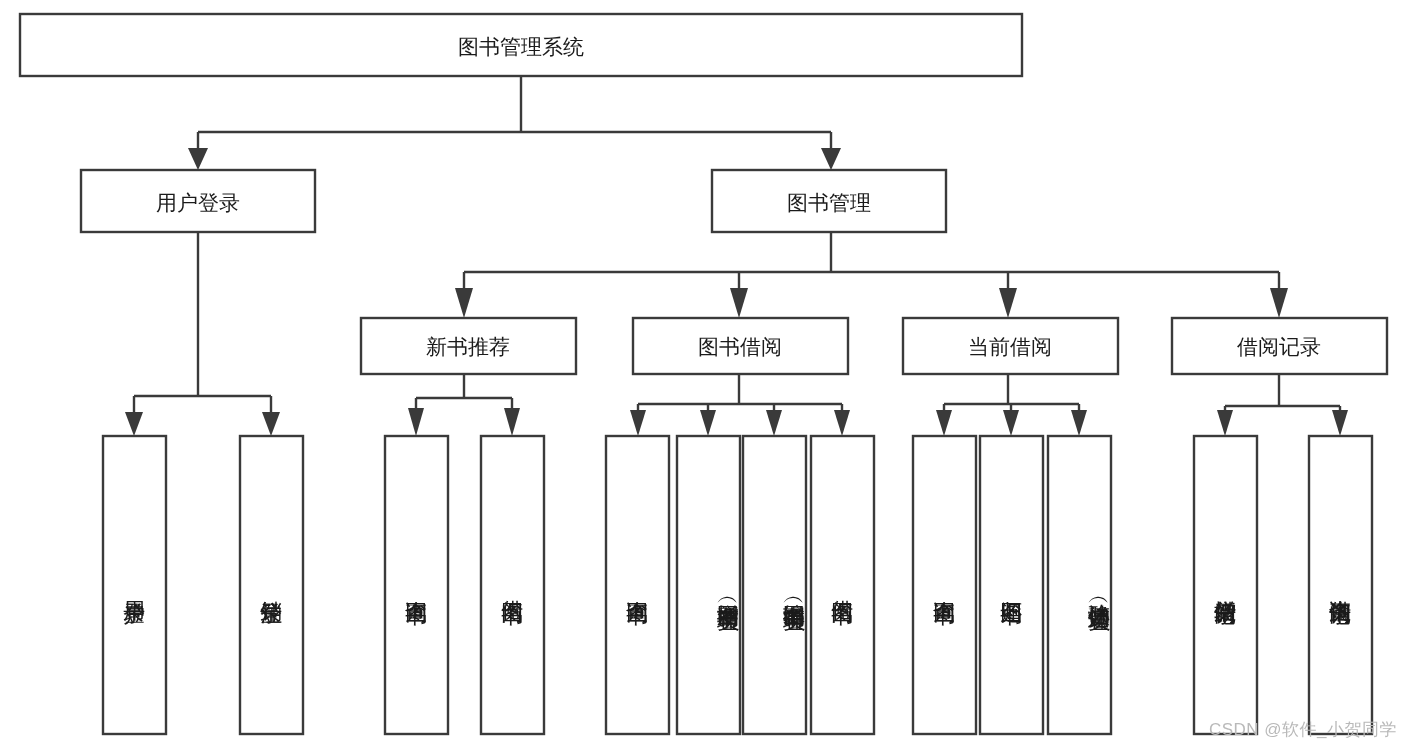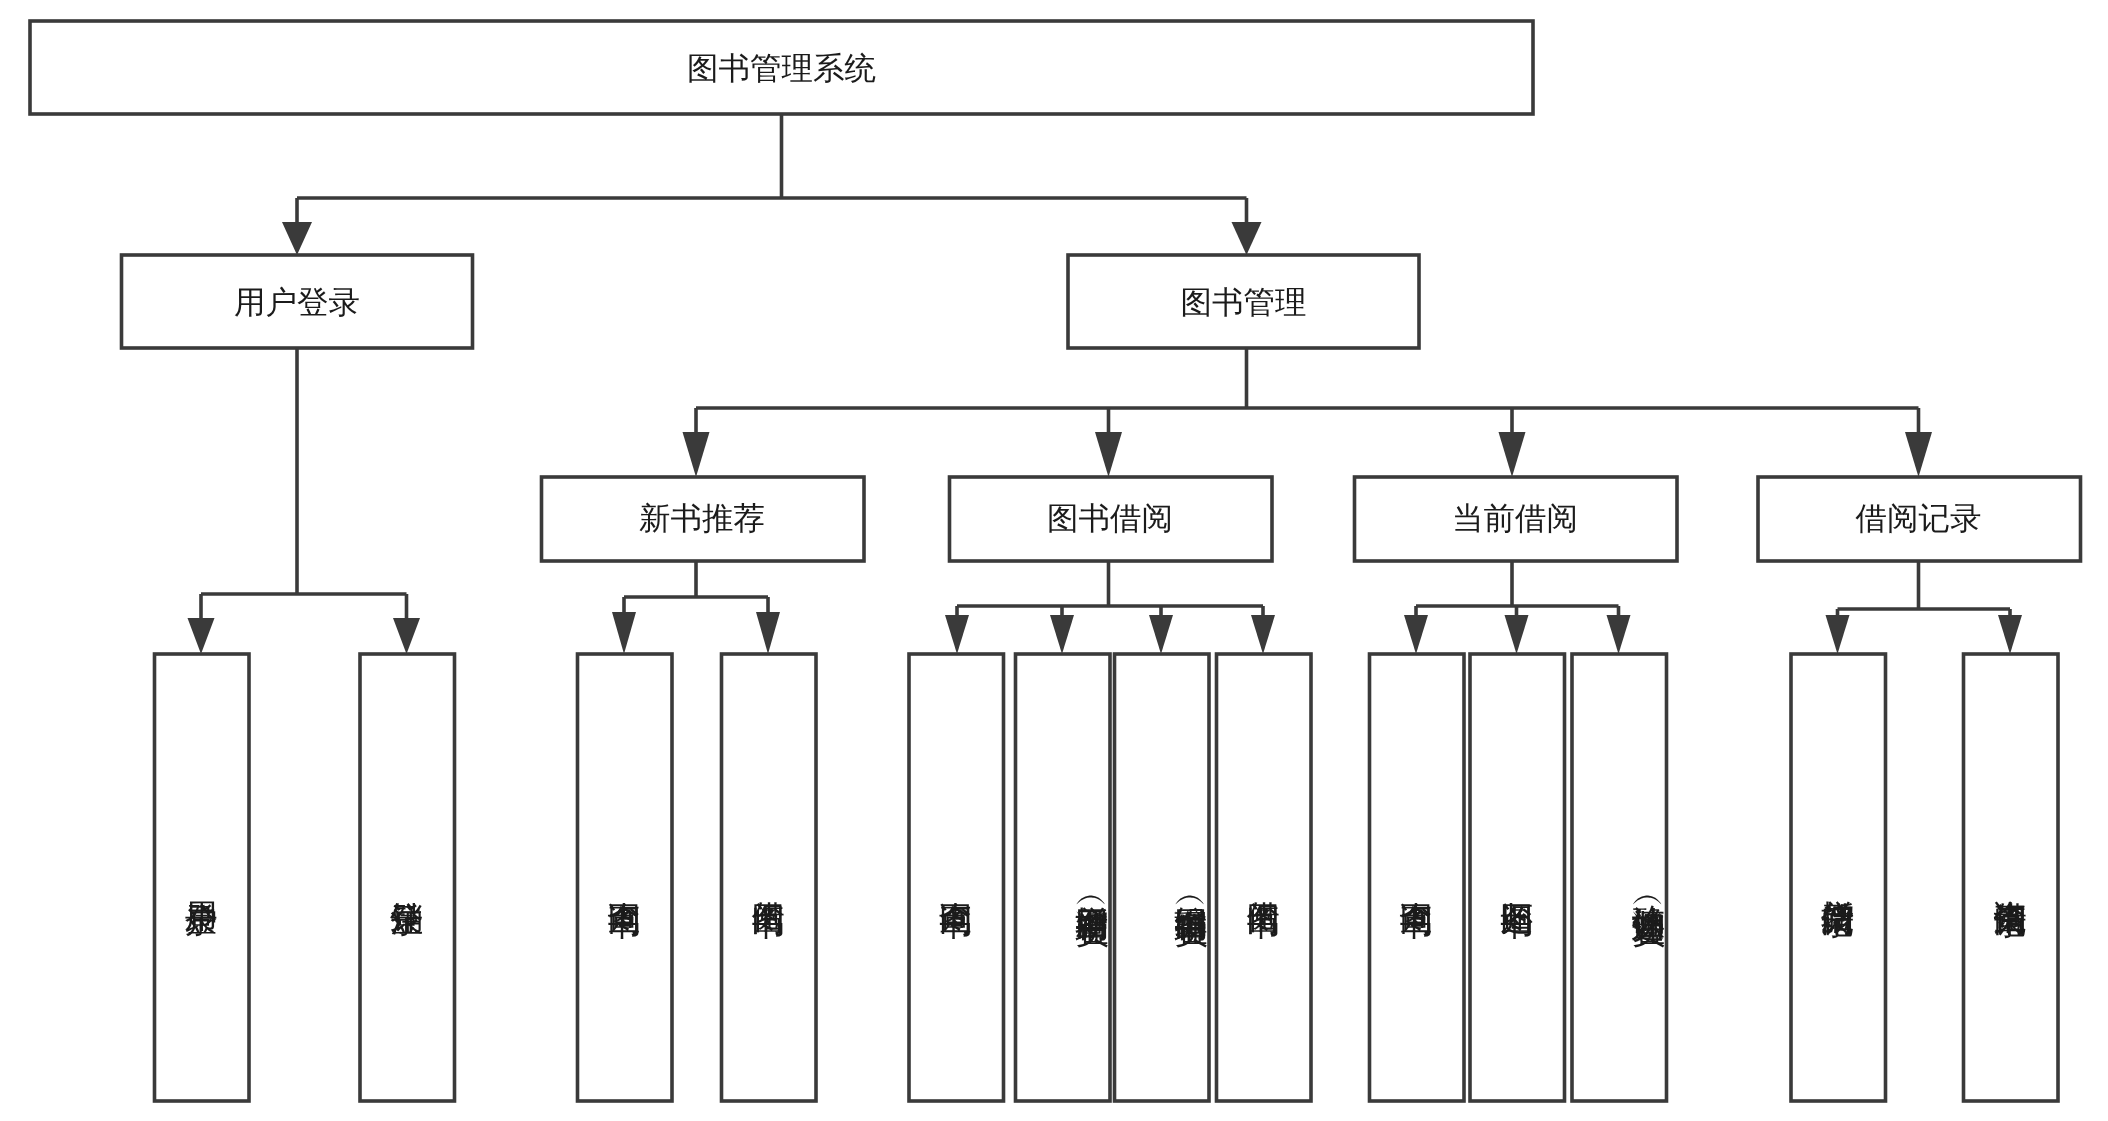--- a/index.html
+++ b/index.html
@@ -209,14 +209,15 @@
   <div class="node-label-v" style="left:913px; top:436px; width:63px; height:298px;">查询图书</div>
 
   <div class="node-label-v" style="left:980px; top:436px; width:63px; height:298px;">归还图书</div>
 
   <div class="node-label-v" style="left:1048px; top:436px; width:63px; height:298px; align-items:flex-start; padding-top:10px; box-sizing:border-box;">确认归还（管理员）</div>
 
   <div class="node-label-v" style="left:1194px; top:436px; width:63px; height:298px;">新增借阅记录</div>
 
   <div class="node-label-v" style="left:1309px; top:436px; width:63px; height:298px;">查询借阅记录</div>
 
+  <div class="watermark">CSDN @软件_小贺同学</div>
 
 </div>
 
 </body></html>

